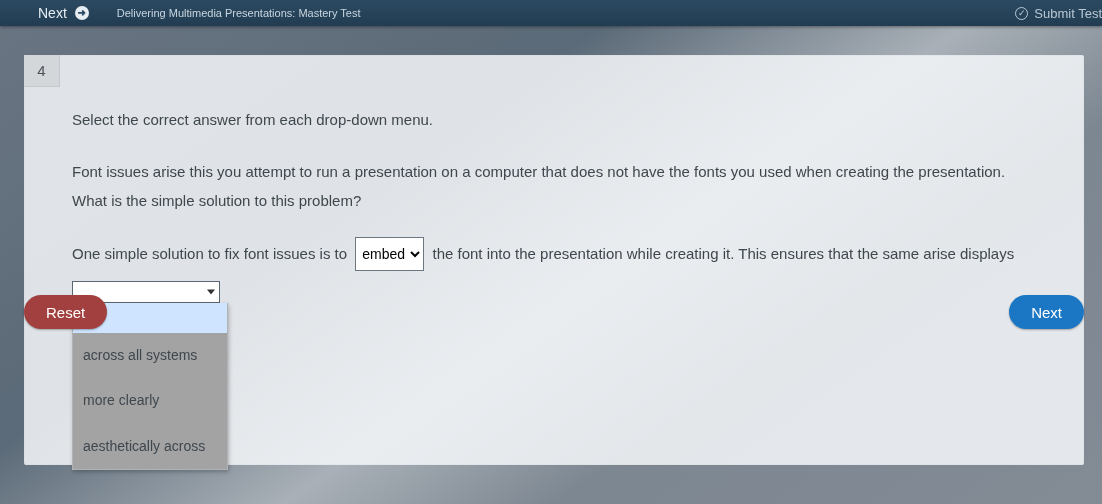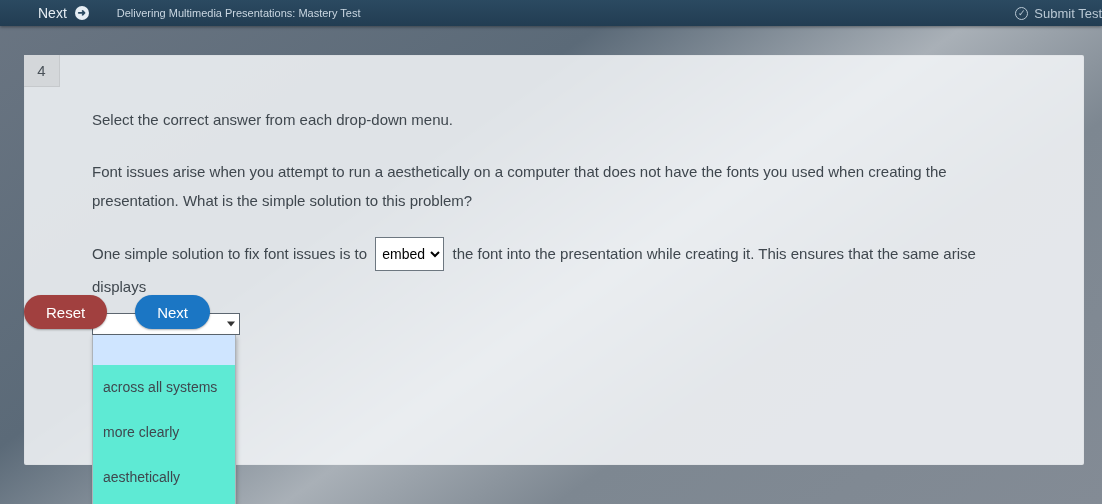--- a/index.html
+++ b/index.html
@@ -31,47 +31,47 @@
       background: rgba(245,247,249,0.86);
       border-radius: 2px;
       box-shadow: inset 0 0 0 1px rgba(0,0,0,.02);
     }
     .qnum {
       position: absolute; top: 0; left: 0; width: 36px; height: 32px;
       background: #d4d7da; color: #4a5259; font-size: 15px;
       display: flex; align-items: center; justify-content: center;
       border-right: 1px solid #c6c9cc; border-bottom: 1px solid #c6c9cc;
     }
-    .content { padding: 56px 68px 0 48px; color: #3f474e; font-size: 15px; margin-left: 20px; }
+    .content { padding: 56px 68px 0 48px; color: #3f474e; font-size: 15px; }
     .instruction { margin-bottom: 30px; }
     .body-text { line-height: 1.9; margin-bottom: 22px; }
     .answer-line { line-height: 2.1; }
     select.inline {
       font-size: 14px; padding: 1px 2px; border: 1px solid #6d7780; background: #fff;
       height: 34px; vertical-align: baseline; margin: 0 4px;
     }
     .dd-wrap { position: relative; display: inline-block; vertical-align: top; margin-top: 10px; }
     .dd-box {
       width: 148px; height: 22px; border: 1px solid #5c6670; background: #fff;
       cursor: pointer; position: relative;
     }
     .dd-box::after{
       content:""; position:absolute; right:4px; top:50%; transform:translateY(-50%);
       border-left:4px solid transparent; border-right:4px solid transparent; border-top:5px solid #333;
     }
     .dd-list {
-      position: absolute; top: 22px; left: 0; width: 144px;
-      background: #5eead4; border: 1px solid #aeb3b8; border-top: none;
+      position: absolute; top: 22px; left: 0; width: 156px;
+      background: #a3a3a3; border: 1px solid #aeb3b8; border-top: none;
       box-shadow: 1px 2px 4px rgba(0,0,0,.25);
     }
     .dd-opt { padding: 8px 10px; font-size: 14px; color: #3f474e; cursor: pointer; }
     .dd-opt:first-child { background:#cfe5ff; height:30px; padding:0;}
     .btn-row {
       position: absolute; left: 0; width: 100%; top: 240px;
-      display: flex; justify-content: flex-start; gap: 28px;
+      display: flex; justify-content: space-between; gap: 28px;
     }
     .btn {
       height: 34px; padding: 0 22px; border: none; border-radius: 17px;
       color: #fff; font-size: 15px; cursor: pointer;
       box-shadow: 0 1px 2px rgba(0,0,0,.3);
     }
     .btn-reset { background: #a1403f; }
     .btn-next { background: #1b76c4; }
   </style>
 </head>
@@ -86,21 +86,21 @@
   <div class="top-submit">
     <span class="check-circ">✓</span>
     <span>Submit Test</span>
   </div>
 </div>
 
 <div class="panel">
   <div class="qnum">4</div>
   <div class="content">
     <div class="instruction">Select the correct answer from each drop-down menu.</div>
-    <div class="body-text">Font issues arise when you attempt to run a aesthetically on a computer that does not have the fonts you used when creating the presentation. What is the simple solution to this problem?</div>
+    <div class="body-text">Font issues arise this you attempt to run a presentation on a computer that does not have the fonts you used when creating the presentation. What is the simple solution to this problem?</div>
     <div class="answer-line">
       <span>One simple solution to fix font issues is to</span>
       <select class="inline">
         <option>embed</option>
       </select>
       <span>the font into the presentation while creating it. This ensures that the same arise displays</span>
       <br>
       <span class="dd-wrap">
         <div class="dd-box"></div>
         <div class="dd-list">

